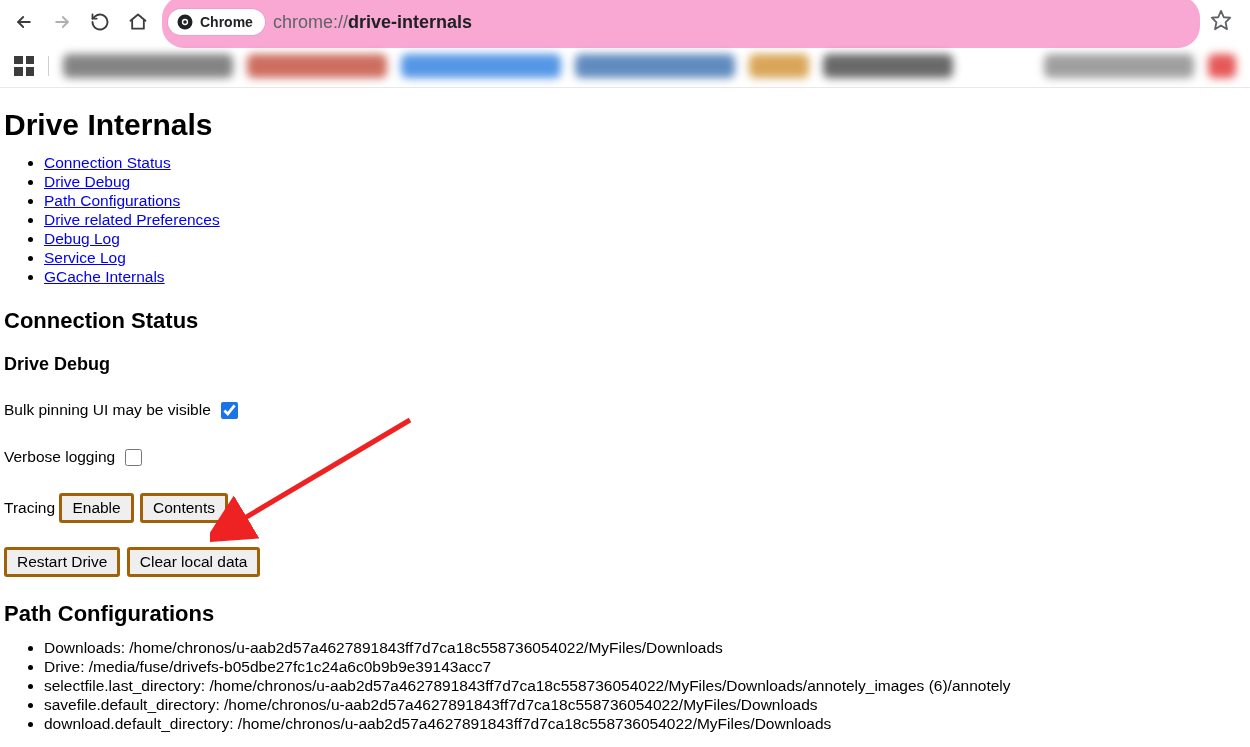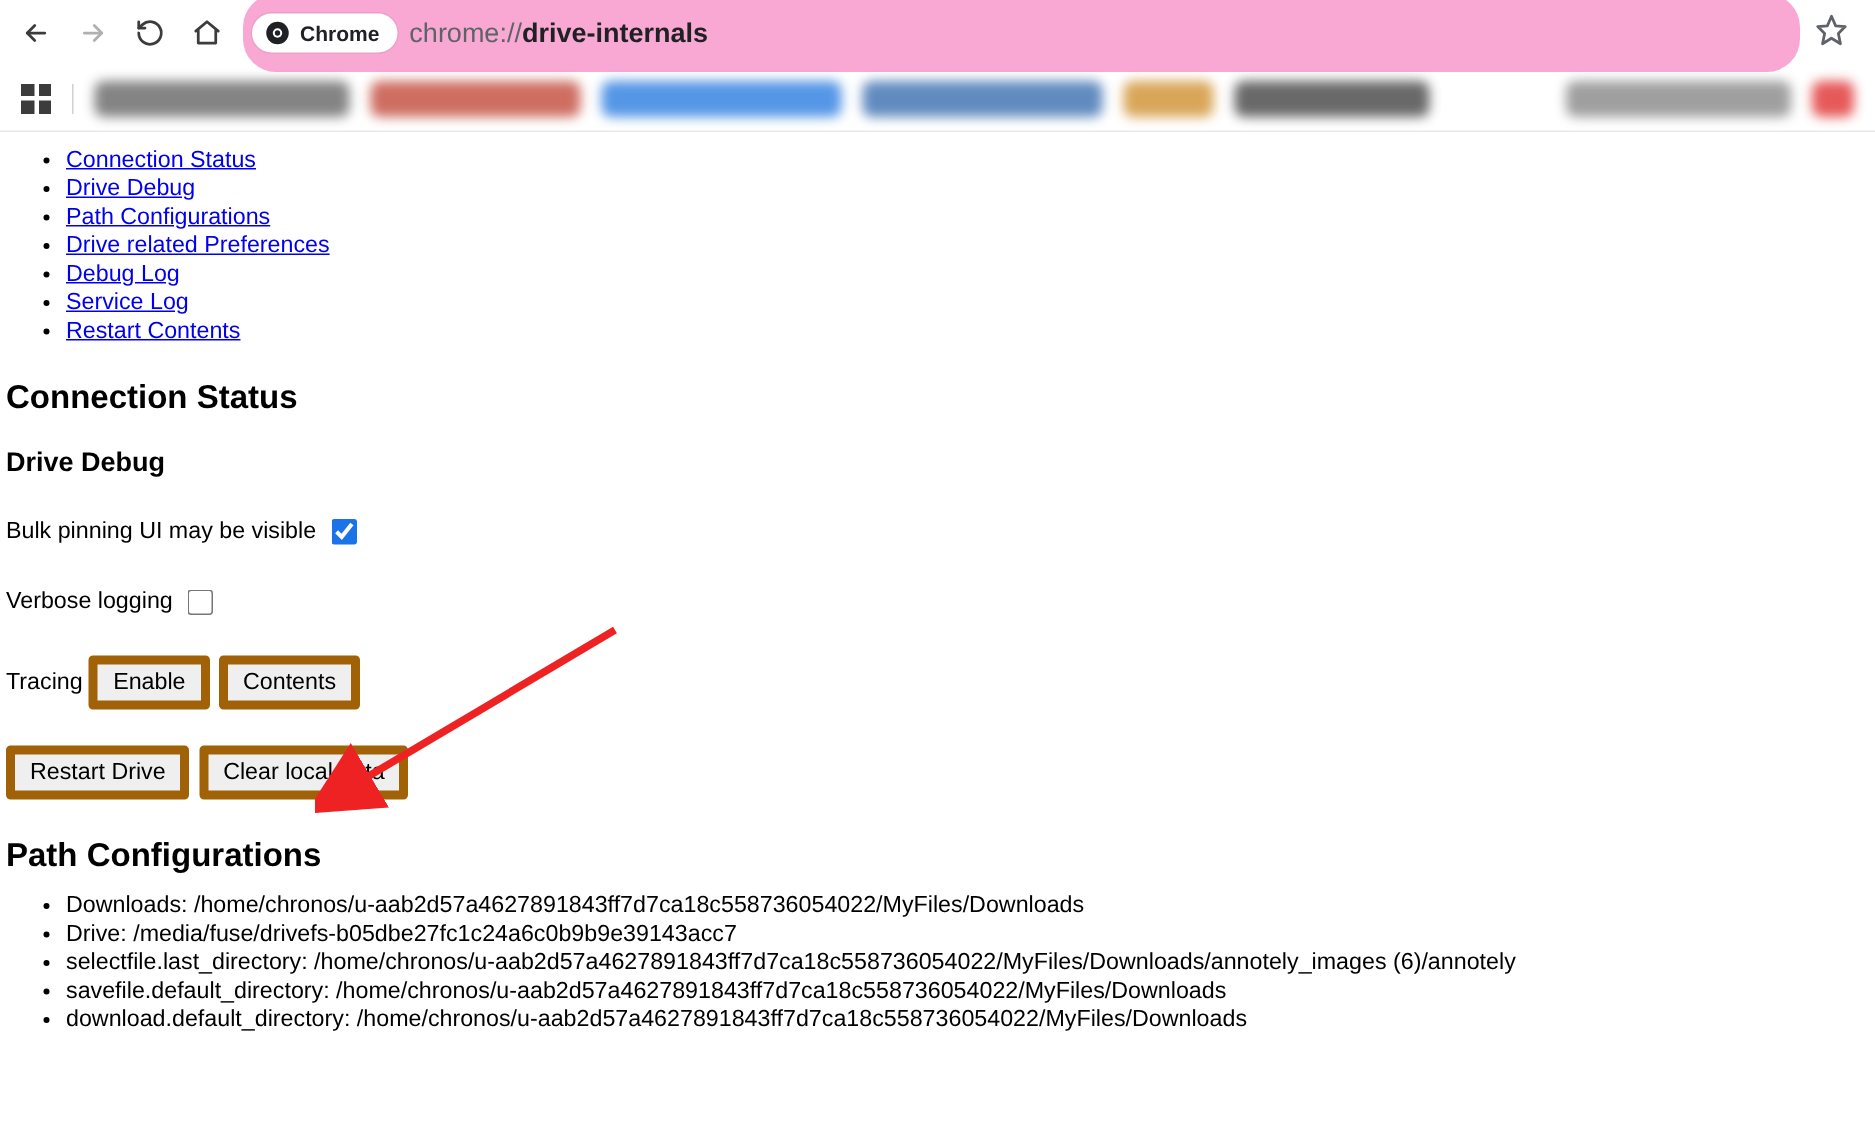--- a/index.html
+++ b/index.html
@@ -96,21 +96,21 @@
     .ctrl-row { margin: 24px 0; font-size: 15.5px; }
     input[type="checkbox"] {
       width: 17px; height: 17px;
       vertical-align: middle;
       margin-left: 6px;
       accent-color: #1a73e8;
     }
     button.std {
       font-size: 15.5px;
       background: #efefef;
-      border: 6px solid #a16207;
+      border: 3px solid #a16207;
       border-radius: 3px;
       padding: 3px 10px;
       cursor: pointer;
       margin-right: 2px;
     }
 
     
     .arrow-svg {
       position: absolute;
       left: 210px;
@@ -178,29 +178,30 @@
   <div class="blur-pill" style="width:160px;background:#2b7de0"></div>
   <div class="blur-pill" style="width:160px;background:#3a6fb0"></div>
   <div class="blur-pill" style="width:60px;background:#d09030"></div>
   <div class="blur-pill" style="width:130px;background:#444"></div>
   <div style="flex:1"></div>
   <div class="blur-pill" style="width:150px;background:#888"></div>
   <div class="blur-pill" style="width:28px;background:#e03030"></div>
 </div>
 
 <div class="content" style="position:relative;">
+  <h1>Drive Internals</h1>
 
   <ul>
     <li><a href="#">Connection Status</a></li>
     <li><a href="#">Drive Debug</a></li>
     <li><a href="#">Path Configurations</a></li>
     <li><a href="#">Drive related Preferences</a></li>
     <li><a href="#">Debug Log</a></li>
     <li><a href="#">Service Log</a></li>
-    <li><a href="#">Restart Contents</a></li>
+    <li><a href="#">GCache Internals</a></li>
   </ul>
 
   <h2>Connection Status</h2>
 
   <h3>Drive Debug</h3>
 
   <div class="ctrl-row">
     <span>Bulk pinning UI may be visible</span>
     <input type="checkbox" checked="" style="">
   </div>

